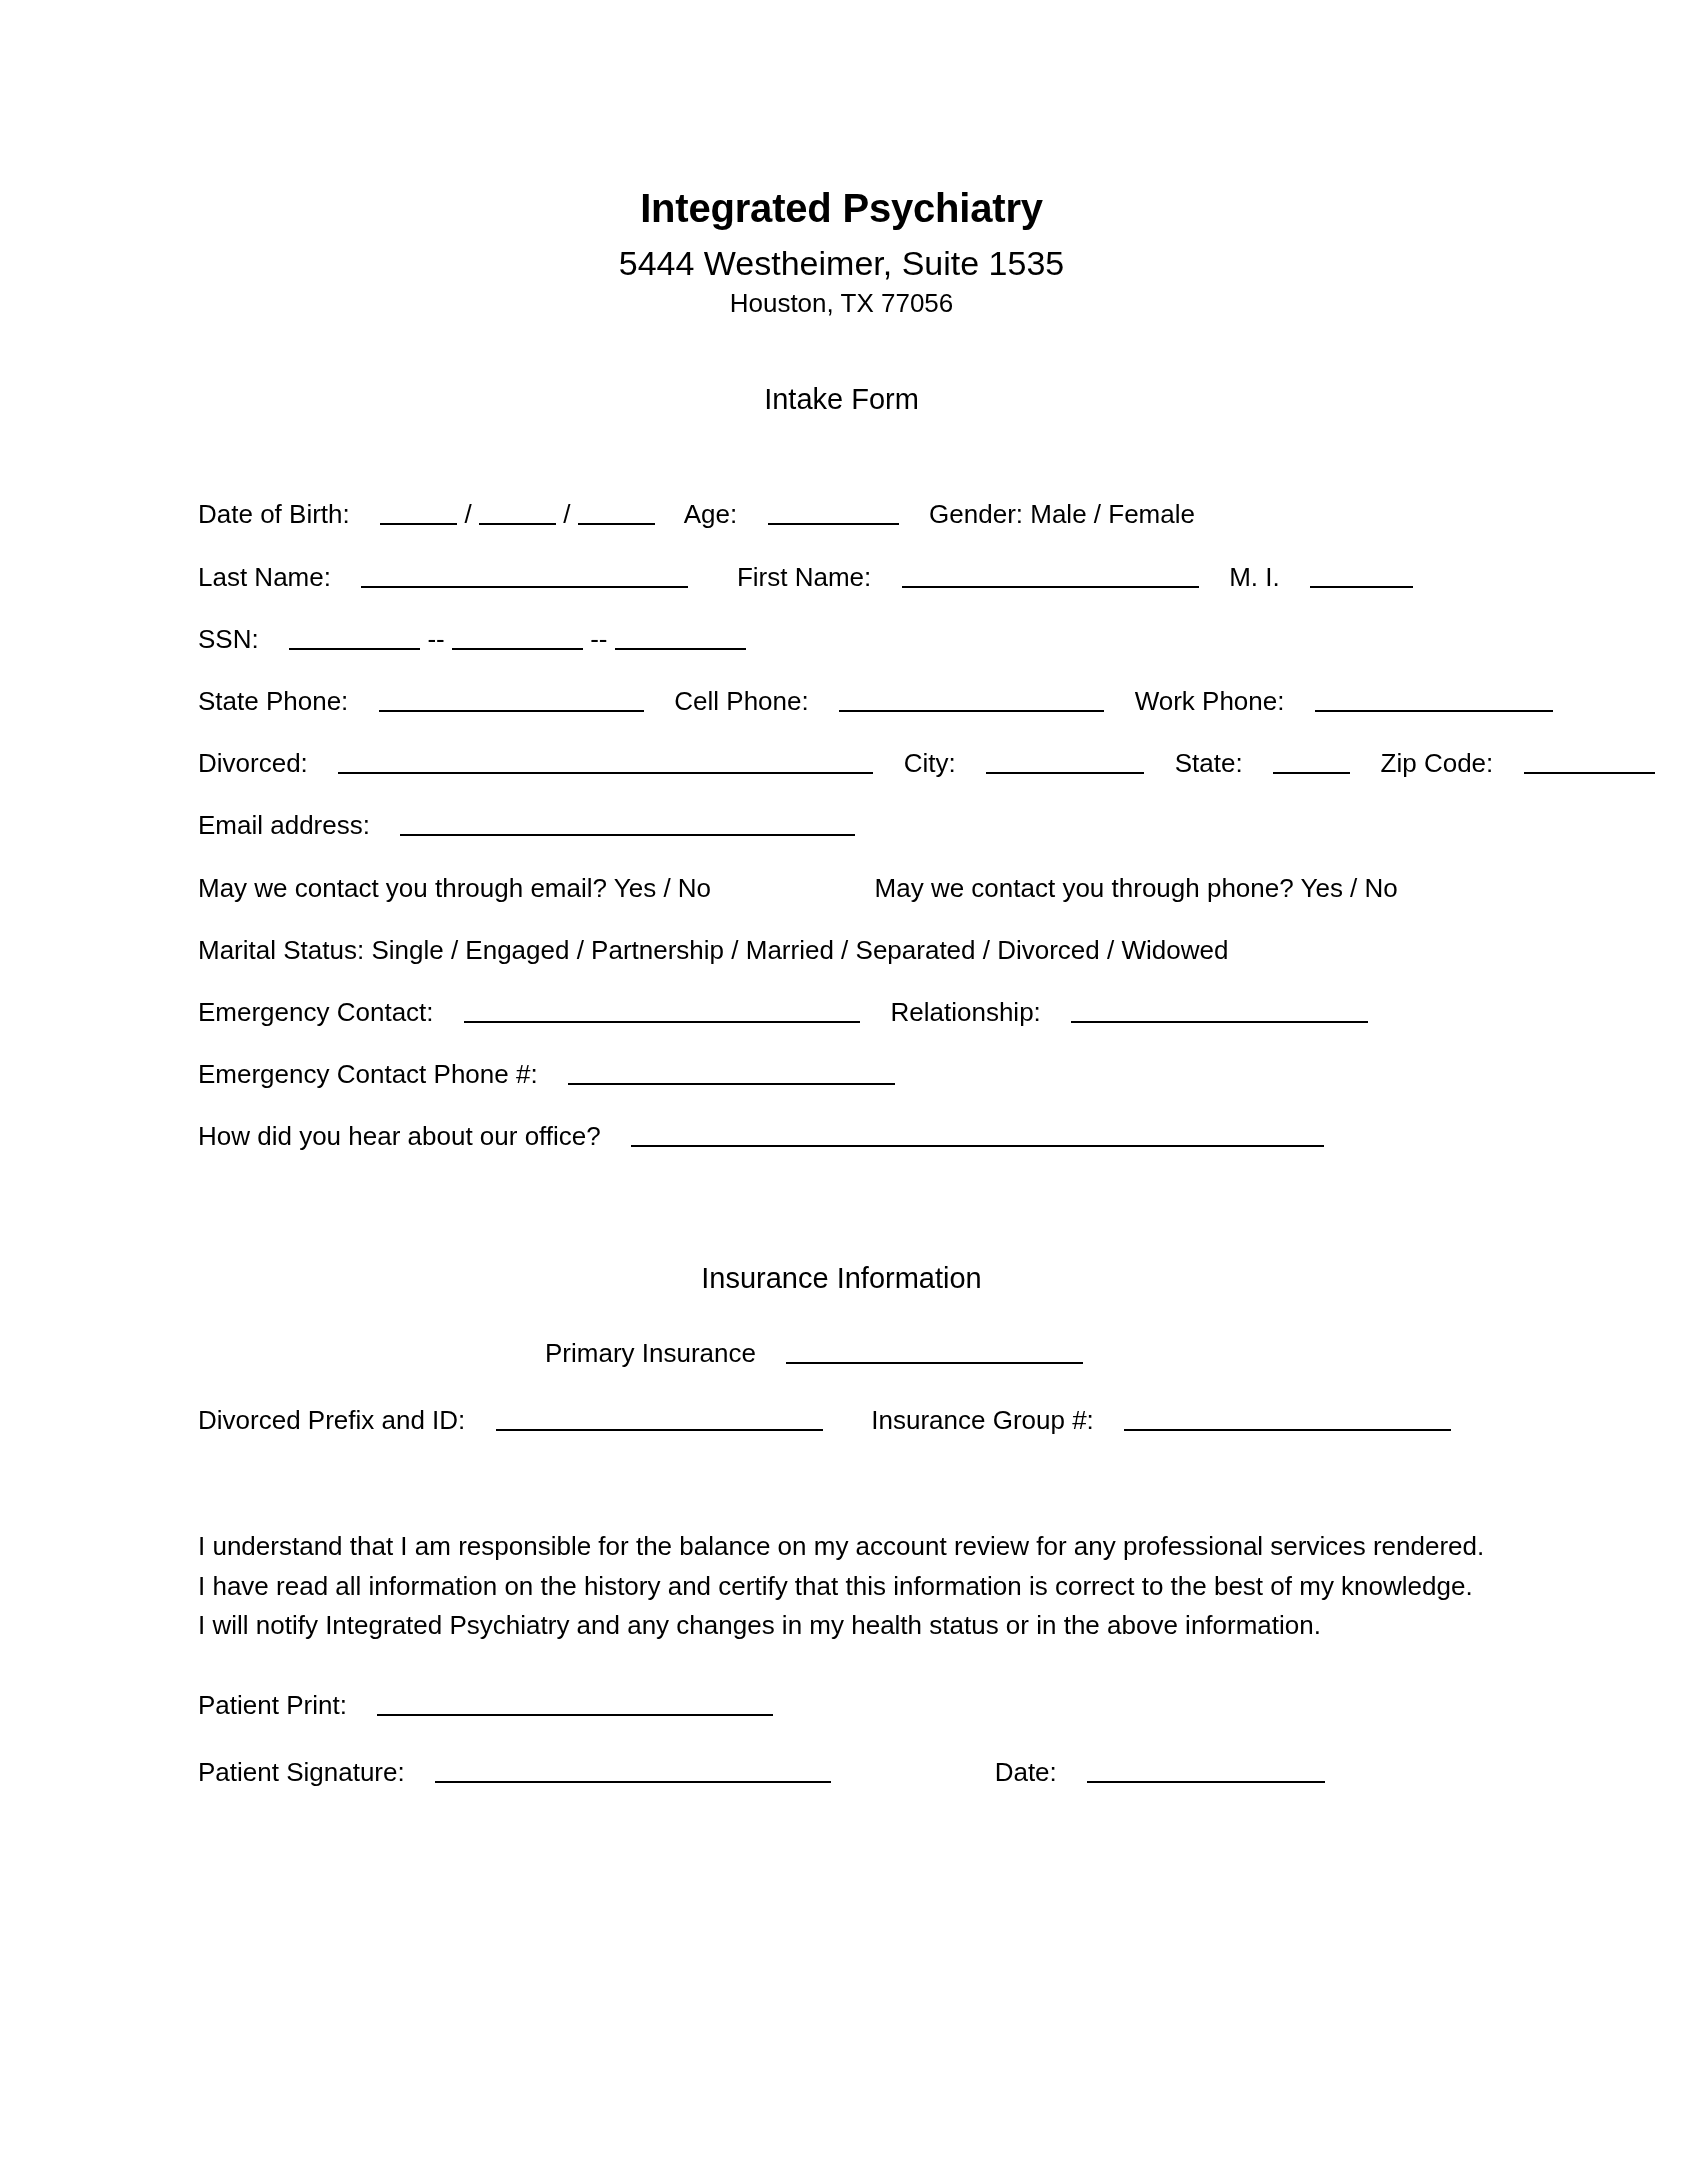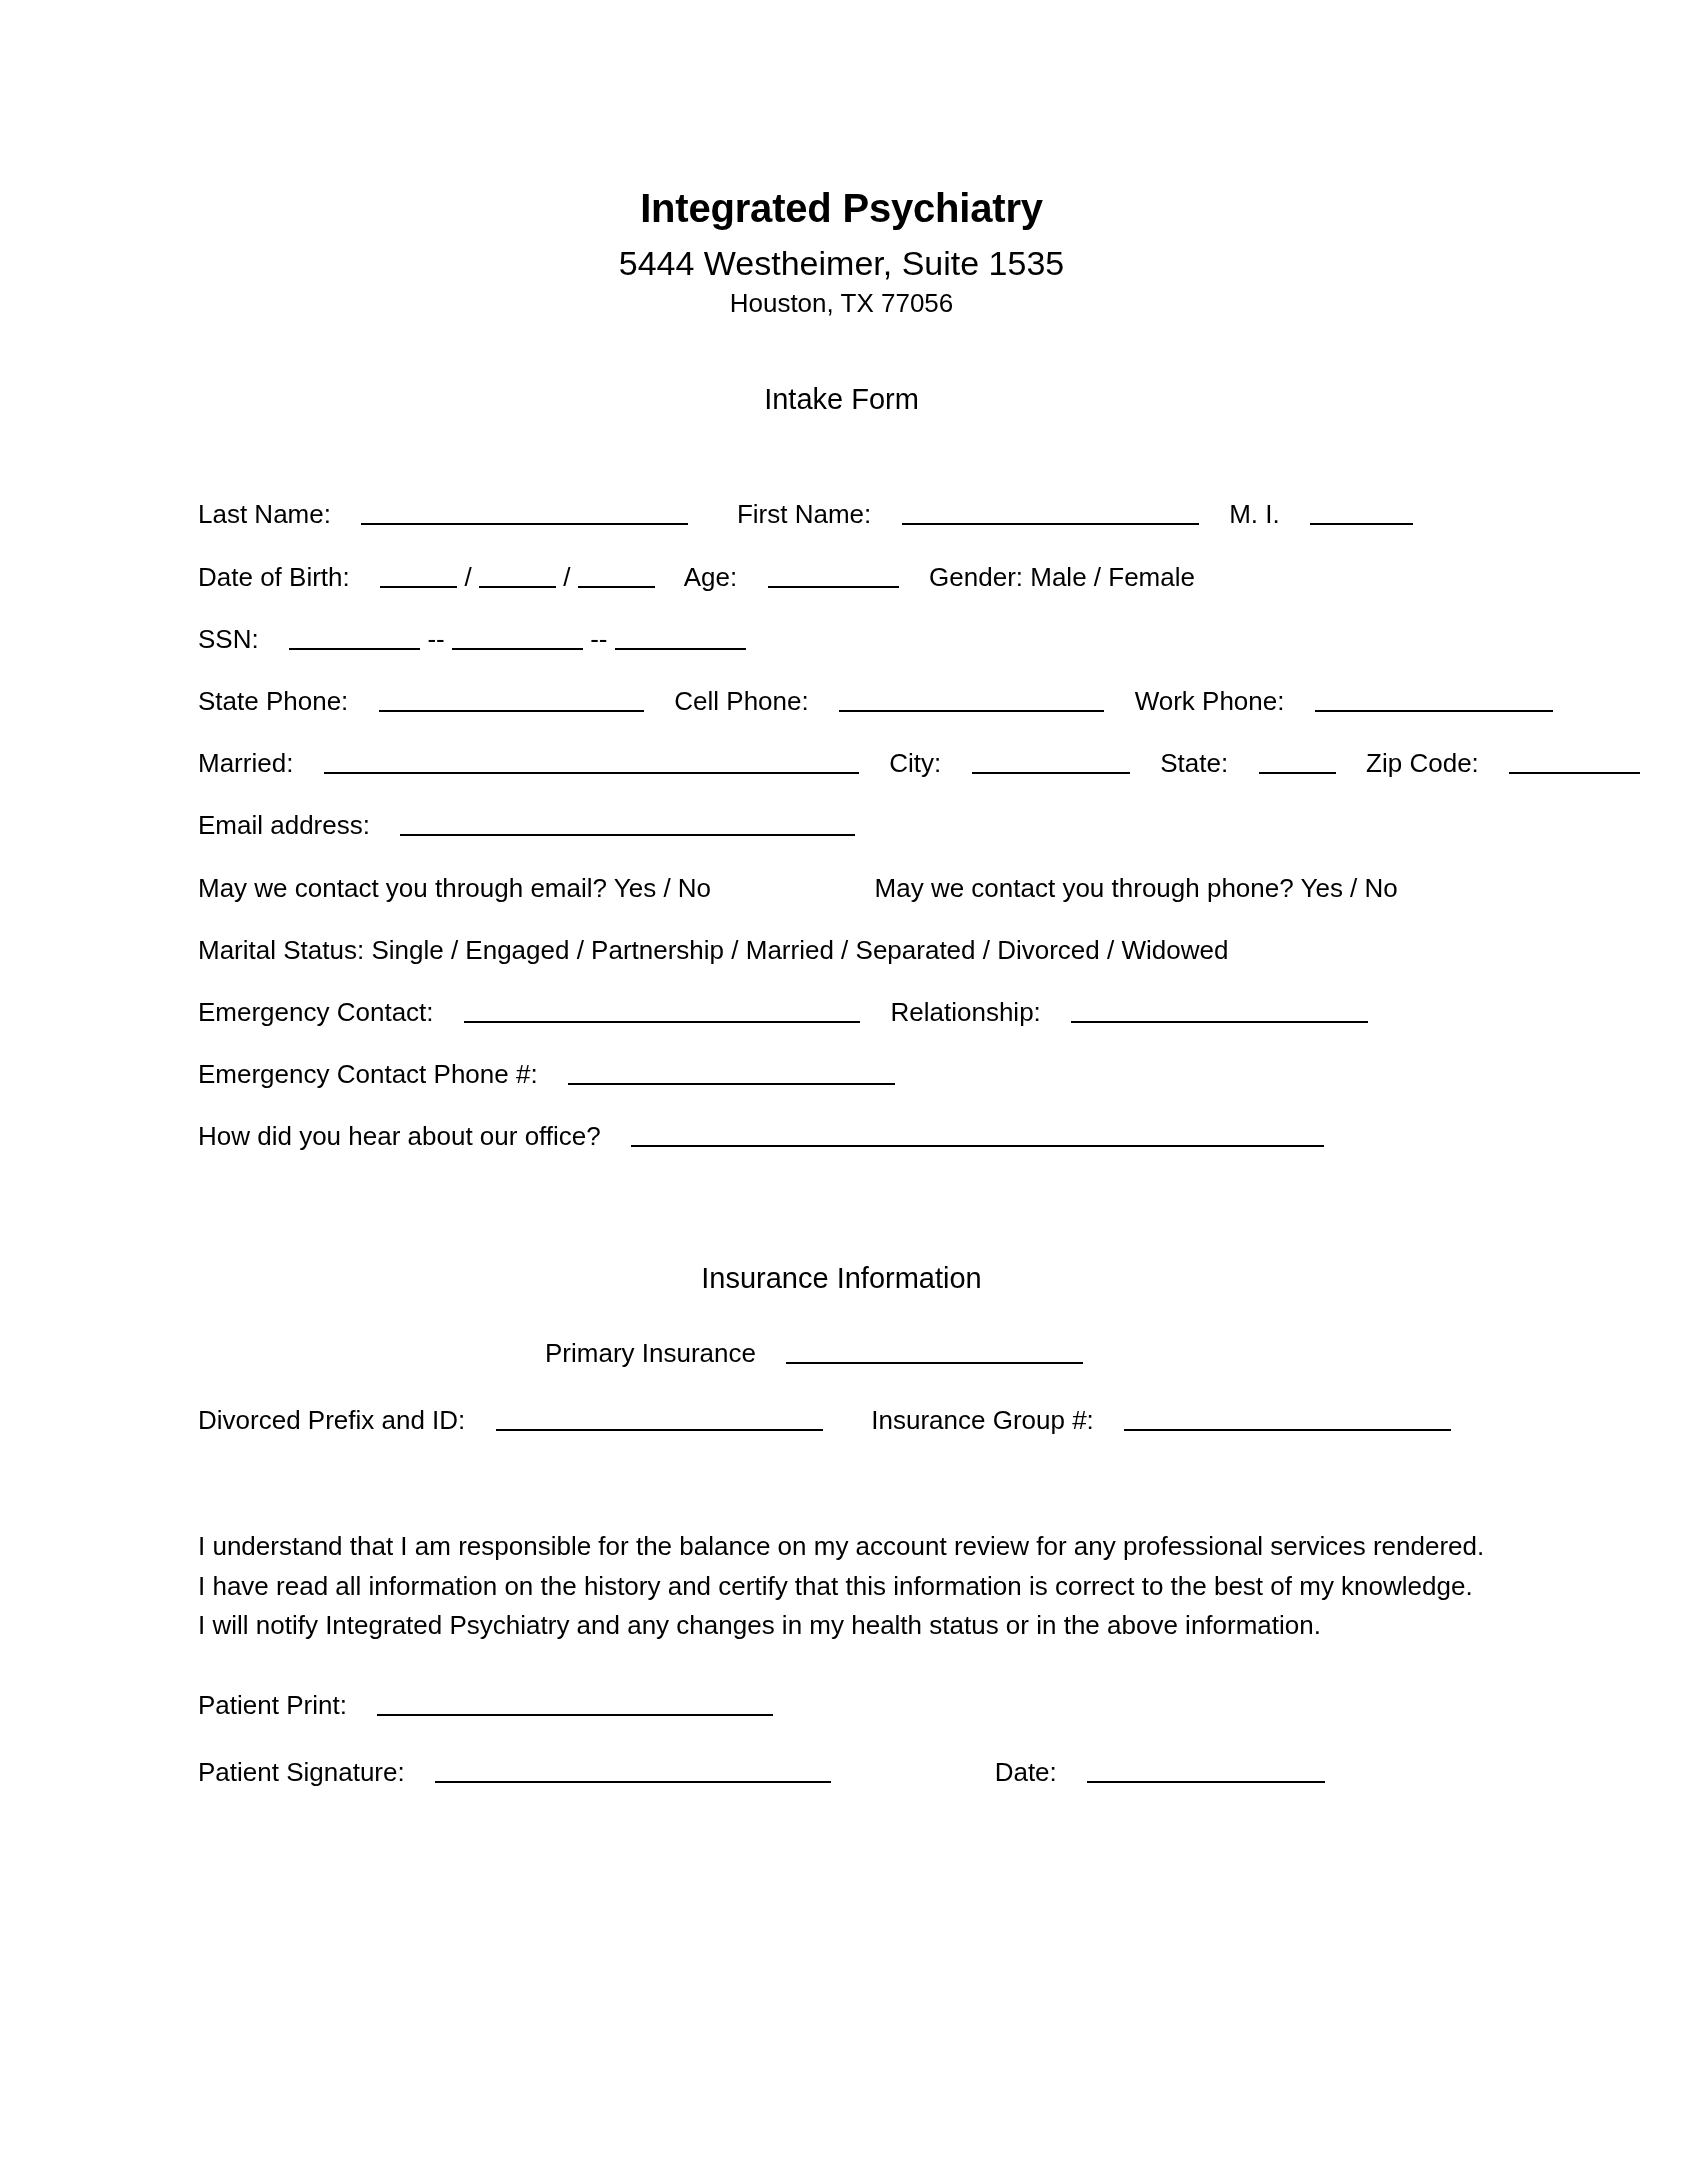--- a/index.html
+++ b/index.html
@@ -134,50 +134,50 @@
     <p class="practice-addr">5444 Westheimer, Suite 1535</p>
     <p class="practice-city">Houston, TX 77056</p>
   </div>
 
   <div class="form-title">Intake Form</div>
 
   <div class="form-body">
 
 
     <div class="row">
+      <span>Date of Birth:</span>
+      <span class="gap-s"></span>
+      <span class="rule r-s"></span>
+      <span>/</span>
+      <span class="rule r-s"></span>
+      <span>/</span>
+      <span class="rule r-s"></span>
+      <span class="gap-s"></span>
+      <span>Age:</span>
+      <span class="gap-s"></span>
+      <span class="rule r-m"></span>
+      <span class="gap-s"></span>
+      <span>Gender: Male / Female</span>
+    </div>
+
+    <div class="row">
       <span>Last Name:</span>
       <span class="gap-s"></span>
       <span class="rule r-4xl"></span>
       <span class="gap-m"></span>
       <span>First Name:</span>
       <span class="gap-s"></span>
       <span class="rule r-3xl"></span>
       <span class="gap-s"></span>
       <span>M. I.</span>
       <span class="gap-s"></span>
       <span class="rule r-sm"></span>
     </div>
 
     <div class="row">
-      <span>Date of Birth:</span>
-      <span class="gap-s"></span>
-      <span class="rule r-s"></span>
-      <span>/</span>
-      <span class="rule r-s"></span>
-      <span>/</span>
-      <span class="rule r-s"></span>
-      <span class="gap-s"></span>
-      <span>Age:</span>
-      <span class="gap-s"></span>
-      <span class="rule r-m"></span>
-      <span class="gap-s"></span>
-      <span>Gender: Male / Female</span>
-    </div>
-
-    <div class="row">
       <span>SSN:</span>
       <span class="gap-s"></span>
       <span class="rule r-m"></span>
       <span>--</span>
       <span class="rule r-m"></span>
       <span>--</span>
       <span class="rule r-m"></span>
     </div>
 
     <div class="row">
@@ -188,21 +188,21 @@
       <span>Cell Phone:</span>
       <span class="gap-s"></span>
       <span class="rule r-2xl"></span>
       <span class="gap-s"></span>
       <span>Work Phone:</span>
       <span class="gap-s"></span>
       <span class="rule r-xl"></span>
     </div>
 
     <div class="row">
-      <span>Married:</span>
+      <span>Divorced:</span>
       <span class="gap-s"></span>
       <span class="rule r-7xl"></span>
       <span class="gap-s"></span>
       <span>City:</span>
       <span class="gap-s"></span>
       <span class="rule r-ml"></span>
       <span class="gap-s"></span>
       <span>State:</span>
       <span class="gap-s"></span>
       <span class="rule r-s"></span>

